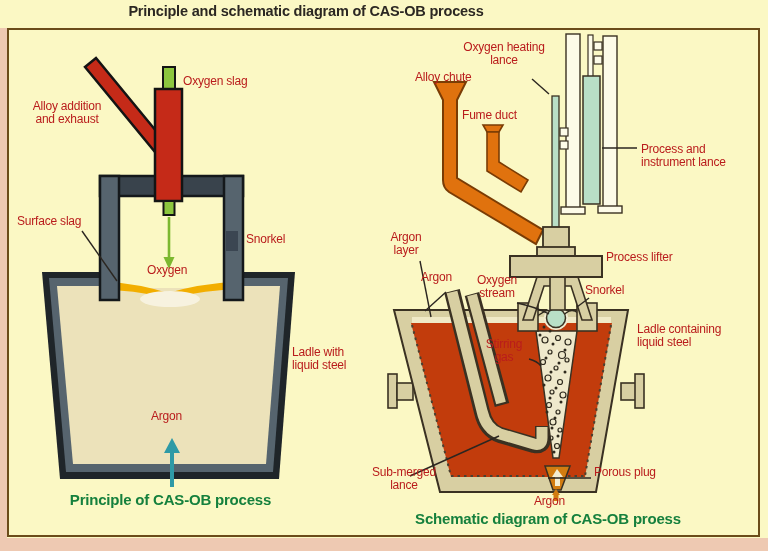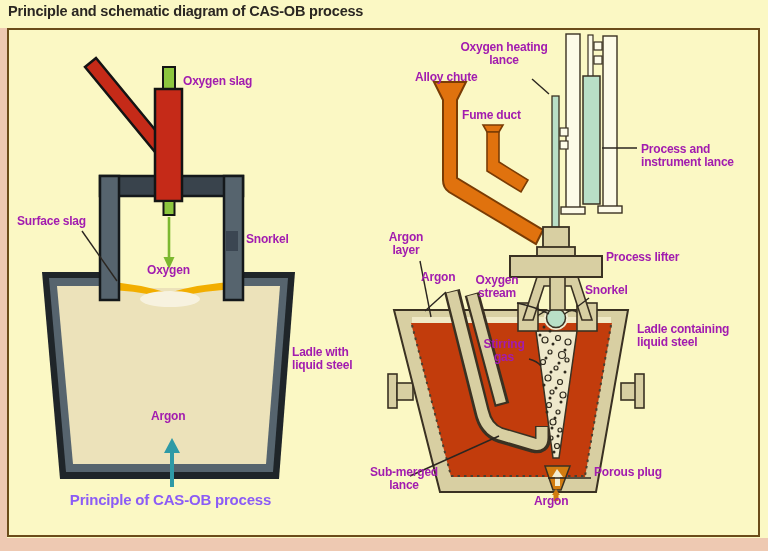--- a/index.html
+++ b/index.html
@@ -1,27 +1,27 @@
 <!DOCTYPE html>
 <html><head>
 <meta charset="utf-8">
 <style>
   html,body{margin:0;padding:0;background:#fbf8c4;}
   .stage{position:relative;width:768px;height:551px;background:#fbf8c4;overflow:hidden;
          font-family:"Liberation Sans",sans-serif;}
   .edge-left{position:absolute;left:0;top:28px;width:7px;height:510px;background:#eec9b2;}
   .edge-bottom{position:absolute;left:0;top:538px;width:768px;height:13px;background:#eec9b2;}
   .panel{position:absolute;left:7px;top:28px;width:749px;height:505px;border:2.5px solid #6b4c1a;}
-  .title{position:absolute;left:0;top:3px;width:612px;text-align:left;font-size:14.5px;
-         font-weight:700;color:#2b2722;letter-spacing:-0.2px;margin-left:8px;}
+  .title{position:absolute;left:0;top:3px;width:612px;text-align:center;font-size:14.5px;
+         font-weight:700;color:#2b2722;letter-spacing:-0.2px;}
   svg.art{position:absolute;left:0;top:0;}
-  .lbl{position:absolute;font-size:12px;font-weight:700;color:#a21caf;line-height:13px;
+  .lbl{position:absolute;font-size:12px;font-weight:400;color:#b91c1c;line-height:13px;
        white-space:nowrap;letter-spacing:-0.2px;z-index:5;}
   .lbl.center{text-align:center;white-space:normal;}
-  .cap{position:absolute;font-size:15px;font-weight:700;color:#8b5cf6;text-align:center;
+  .cap{position:absolute;font-size:15px;font-weight:700;color:#15803d;text-align:center;
        letter-spacing:-0.2px;z-index:5;}
 </style>
 </head>
 <body>
 
 <div class="stage">
   <div class="edge-left"></div>
   <div class="edge-bottom"></div>
   <div class="title">Principle and schematic diagram of CAS-OB process</div>
   <div class="panel"></div>
@@ -174,20 +174,24 @@
       <path d="M446,292 L425,311"></path>
       <path d="M517,303 Q536,307 549,314"></path>
       <path d="M589,298 L577,307"></path>
       <path d="M529,359 Q537,361 541,366"></path>
       <path d="M410,476 L499,436"></path>
       <path d="M548,478 L591,478"></path>
     </g>
   </svg>
 
   <div class="lbl" style="left:183px;top:75px">Oxygen slag</div>
+  <div class="lbl center" style="left:18px;top:100px;width:98px">
+    <div>Alloy addition</div>
+    <div>and exhaust</div>
+  </div>
   <div class="lbl" style="left:17px;top:215px">Surface slag</div>
   <div class="lbl" style="left:246px;top:233px">Snorkel</div>
   <div class="lbl" style="left:147px;top:264px">Oxygen</div>
   <div class="lbl" style="left:292px;top:346px">
     <div>Ladle with</div>
     <div>liquid steel</div>
   </div>
   <div class="lbl" style="left:151px;top:410px">Argon</div>
   <div class="cap" style="left:48px;top:491px;width:245px">Principle of CAS-OB process</div>
 
@@ -219,13 +223,14 @@
   <div class="lbl center" style="left:482px;top:338px;width:44px">
     <div>Stirring</div>
     <div>gas</div>
   </div>
   <div class="lbl center" style="left:358px;top:466px;width:92px">
     <div>Sub-merged</div>
     <div>lance</div>
   </div>
   <div class="lbl" style="left:594px;top:466px">Porous plug</div>
   <div class="lbl" style="left:534px;top:495px">Argon</div>
+  <div class="cap" style="left:396px;top:510px;width:304px">Schematic diagram of CAS-OB proess</div>
 </div>
 
 </body></html>

